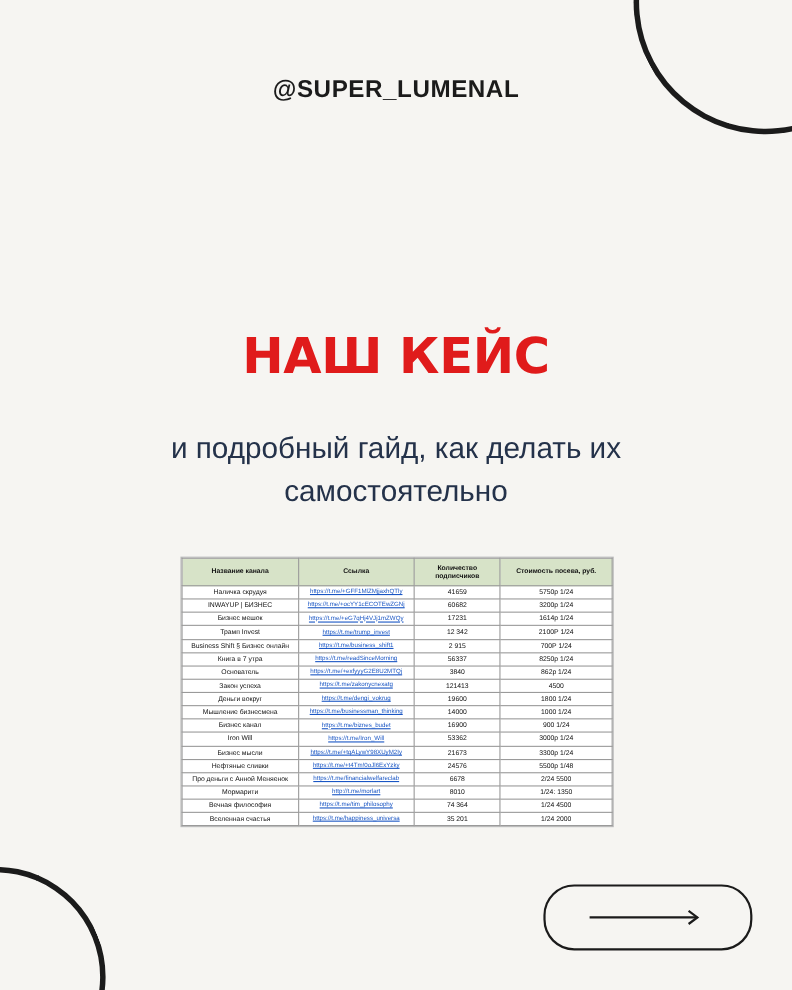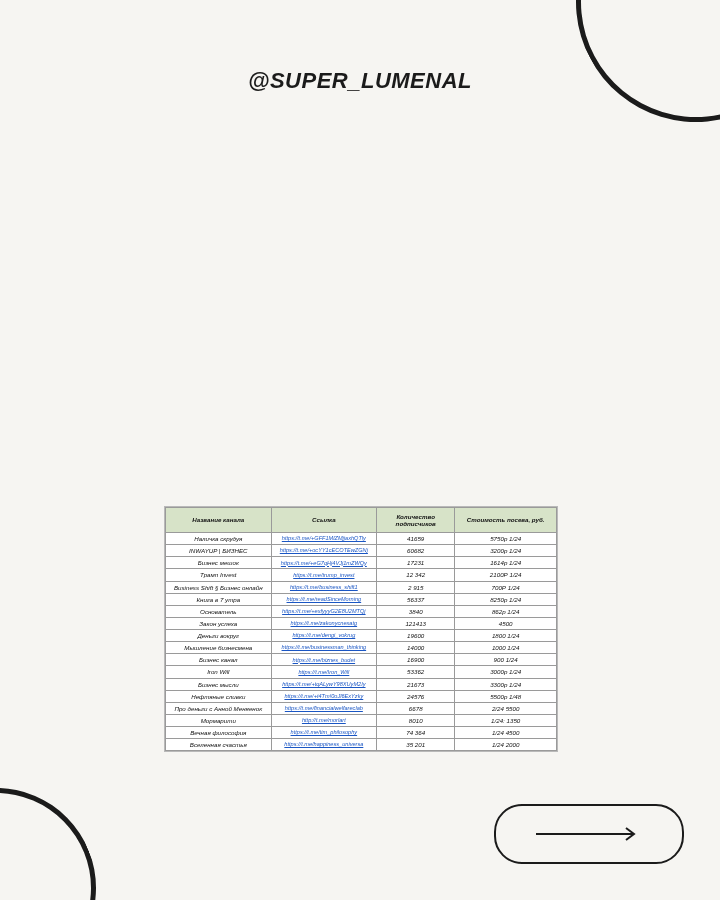--- a/index.html
+++ b/index.html
@@ -14,21 +14,20 @@
     overflow: hidden;
     position: relative;
   }
 
   .page {
     position: relative;
     width: 720px;
     height: 900px;
     background: #f6f5f2;
     overflow: hidden;
-    font-style: italic;
   }
 
   
   .swoosh {
     position: absolute;
     border: 5px solid #1b1b1b;
     border-radius: 50%;
     pointer-events: none;
   }
   .swoosh-tr {
@@ -171,20 +170,22 @@
 </head>
 <body>
 
 <div class="page">
 
   <div class="swoosh swoosh-tr"></div>
   <div class="swoosh swoosh-bl"></div>
 
   <div class="handle-name">@SUPER_LUMENAL</div>
 
+  <div class="title-accent">НАШ КЕЙС</div>
+  <div class="subtitle">и подробный гайд, как делать их самостоятельно</div>
 
   <div class="table-wrap">
     <table class="sheet">
       <colgroup>
         <col class="c1">
           <col class="c2">
           <col class="c3">
           <col class="c4">
       </colgroup>
       <thead>

